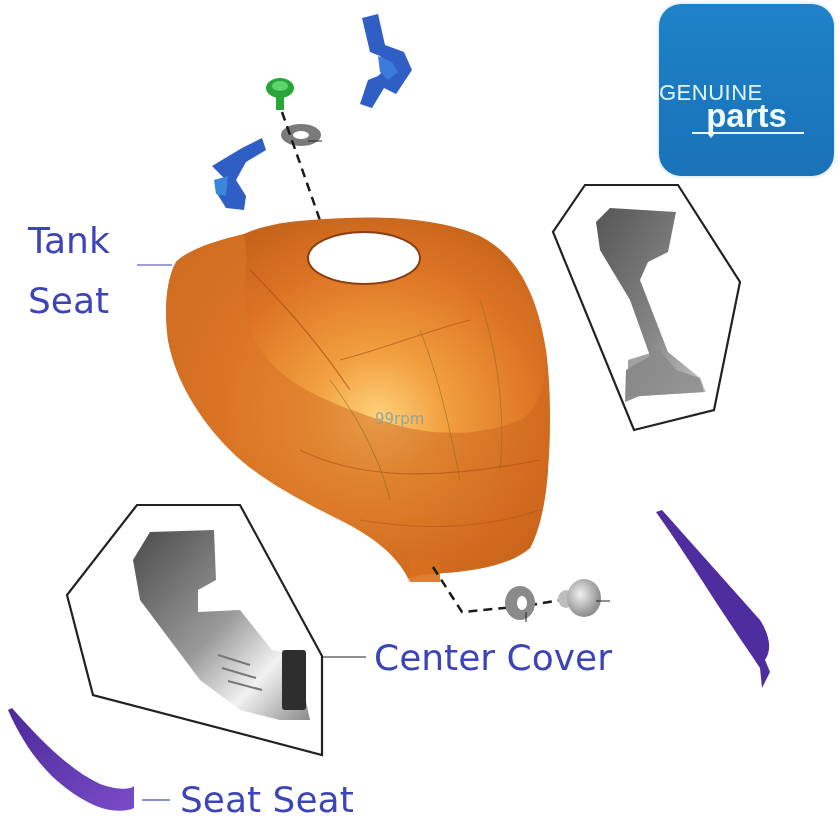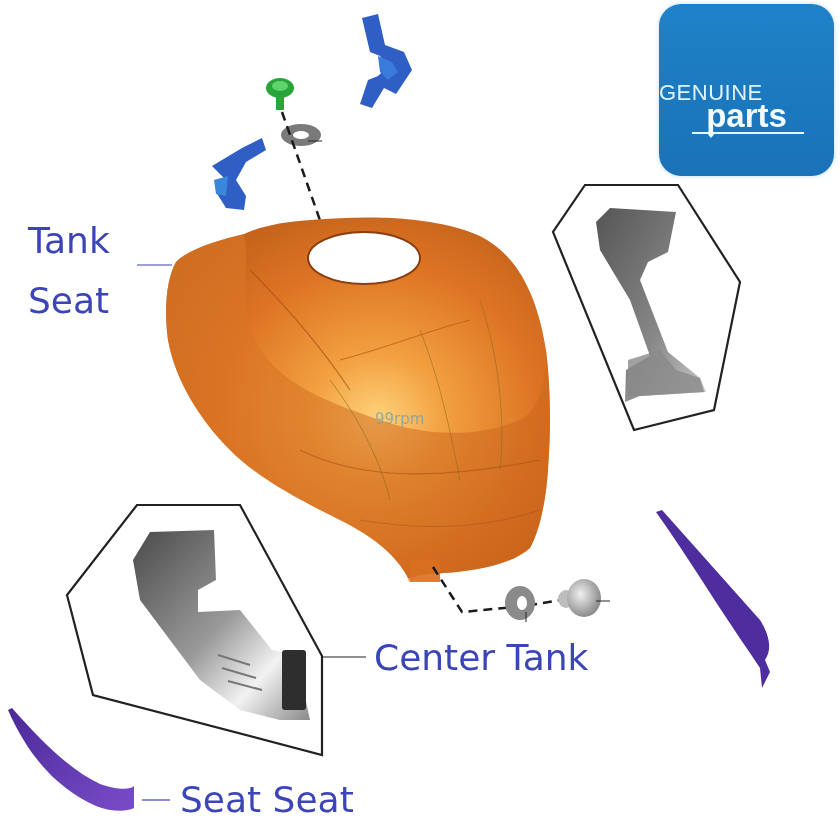--- a/index.html
+++ b/index.html
@@ -126,21 +126,21 @@
 
   <path d="M656 512 L662 510 L760 620 C770 636 772 650 765 660 L770 672 L762 688 L760 668 L752 656 C720 610 690 560 656 512 Z" fill="#4e2e9e"></path>
 
   <path d="M8 710 L12 708 C40 740 70 770 100 784 C118 790 130 790 134 786 L134 808 C126 812 112 812 96 806 C60 790 30 760 8 710 Z" fill="url(#purpleGrad)"></path>
 
   <line x1="142" y1="800" x2="170" y2="800" stroke="#3c45b8" stroke-width="1.2"></line>
 </svg>
 
 <div class="label" style="left:28px; top:223px;">Tank</div>
 <div class="label" style="left:28px; top:283px;">Seat</div>
-<div class="label" style="left:374px; top:640px;">Center Tank</div>
+<div class="label" style="left:374px; top:640px;">Center Cover</div>
 <div class="label" style="left:180px; top:782px;">Seat Seat</div>
 
 <div class="logo">
   <div class="genuine">GENUINE</div>
   <div class="parts">parts</div>
   <div class="underline"></div>
   <div class="tick"></div>
 </div>
 
 </body></html>

